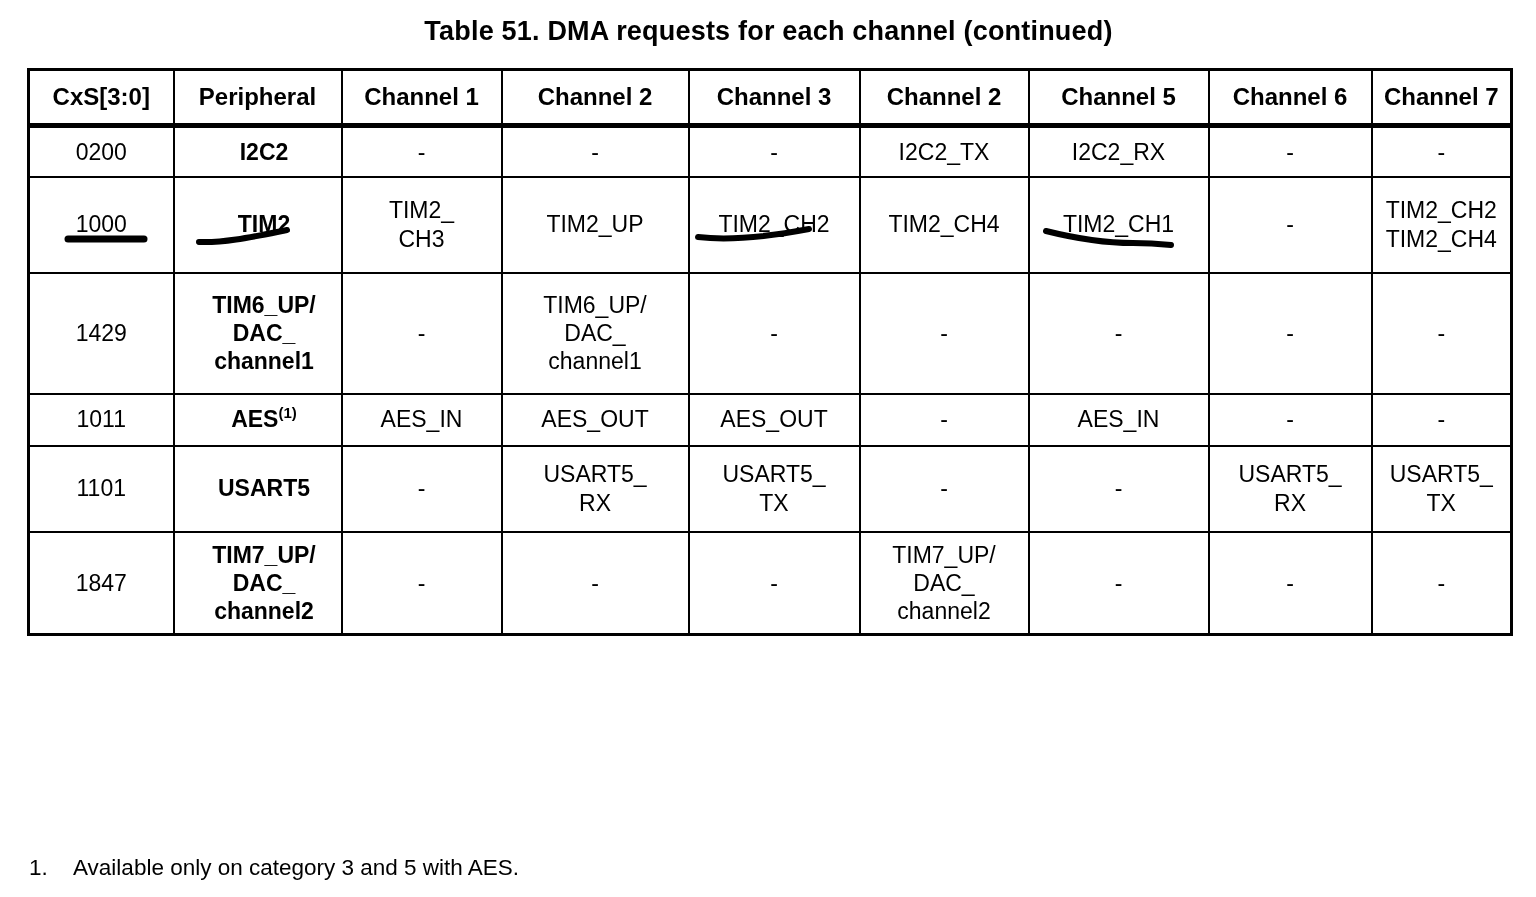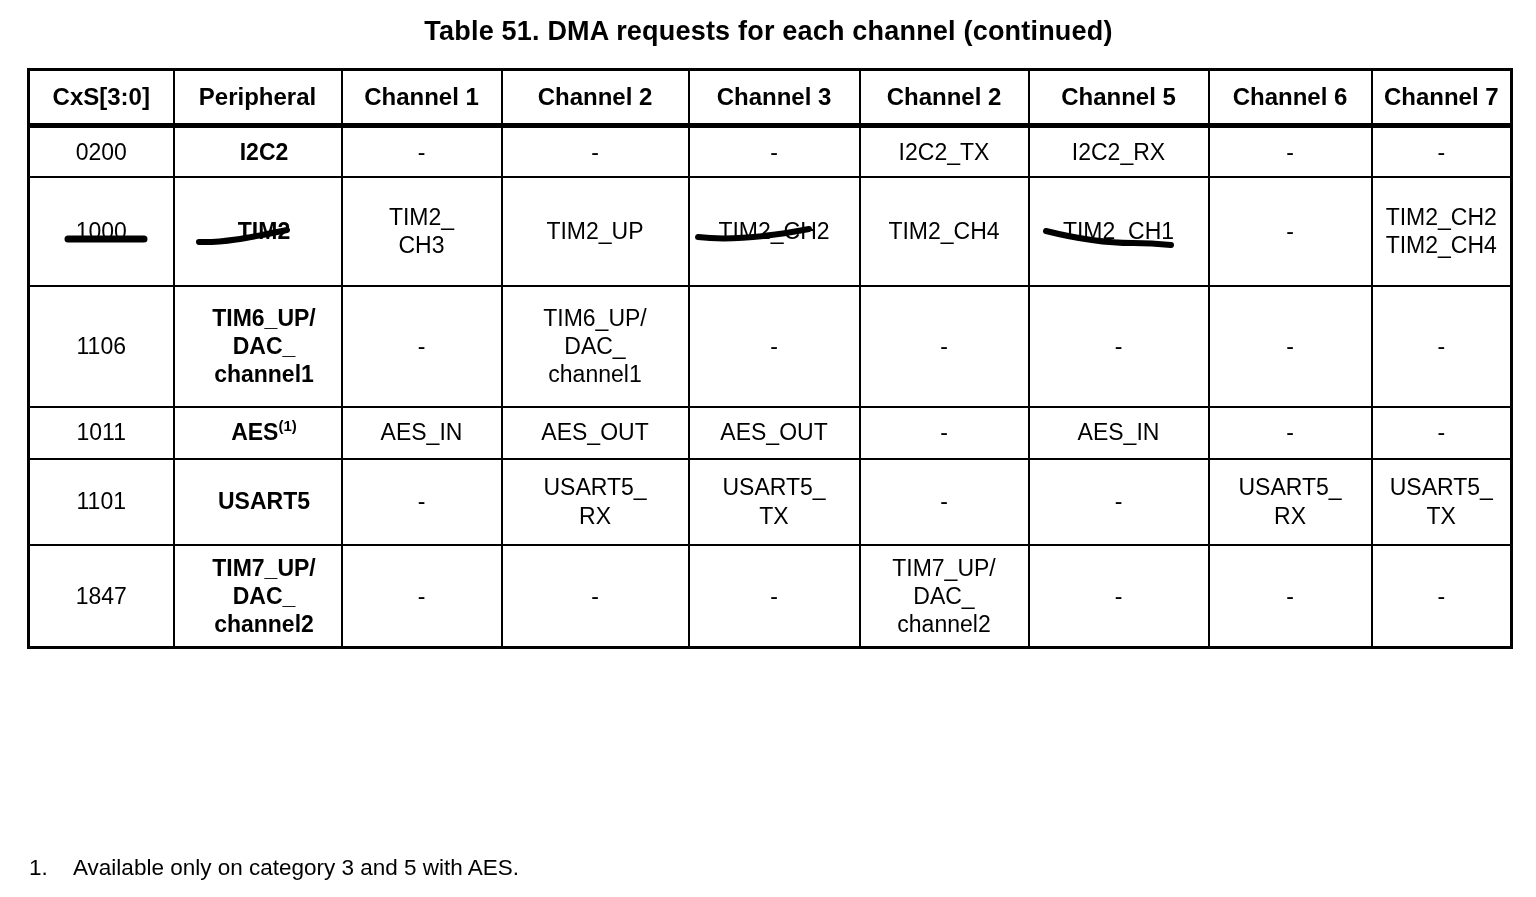--- a/index.html
+++ b/index.html
@@ -49,21 +49,21 @@
     font-size:24px;
   }
   .dma-table td.peri{ font-weight:bold;padding-left:15px; }
   .dma-table td sup{
     font-size:15px;
     font-weight:bold;
     vertical-align:super;
     line-height:0;
   }
   
-  tr.h51{height:51px;} tr.h85{height:109px;border-radius:14px;} tr.h121{height:121px;}
+  tr.h51{height:51px;} tr.h85{height:96px;border-radius:14px;} tr.h121{height:121px;}
   tr.h83{height:83px;} tr.h52{height:52px;} tr.h86{height:86px;margin-top:25px;}
   tr.h49{height:49px;} tr.h103{height:103px;}
   .footnote{
     position:absolute;
     left:29px;
     top:855px;
     font-size:22.5px;
     display:flex;
   }
   .footnote .marker{ width:44px; flex:0 0 auto; }
@@ -125,21 +125,21 @@
 CH3</td>
         <td>TIM2_UP</td>
         <td>TIM2_CH2</td>
         <td>TIM2_CH4</td>
         <td>TIM2_CH1</td>
         <td>-</td>
         <td>TIM2_CH2
 TIM2_CH4</td>
       </tr>
       <tr class="h121">
-        <td>1106</td>
+        <td>1429</td>
         <td class="peri">TIM6_UP/
 DAC_
 channel1</td>
         <td>-</td>
         <td>TIM6_UP/
 DAC_
 channel1</td>
         <td>-</td>
         <td>-</td>
         <td>-</td>

